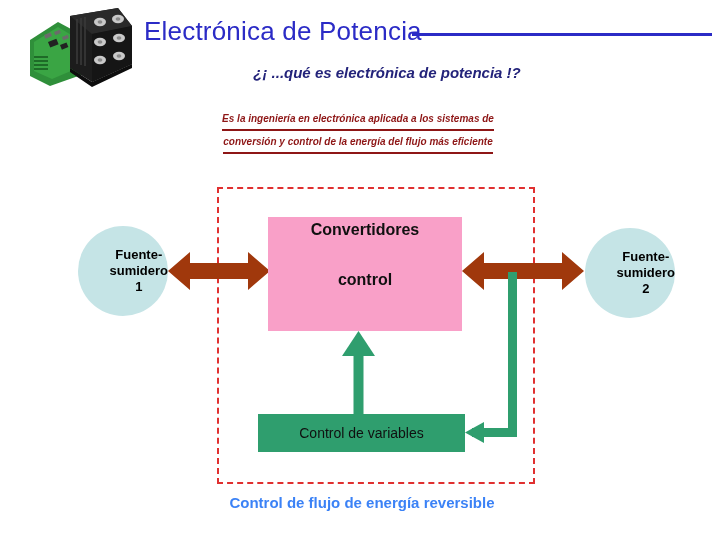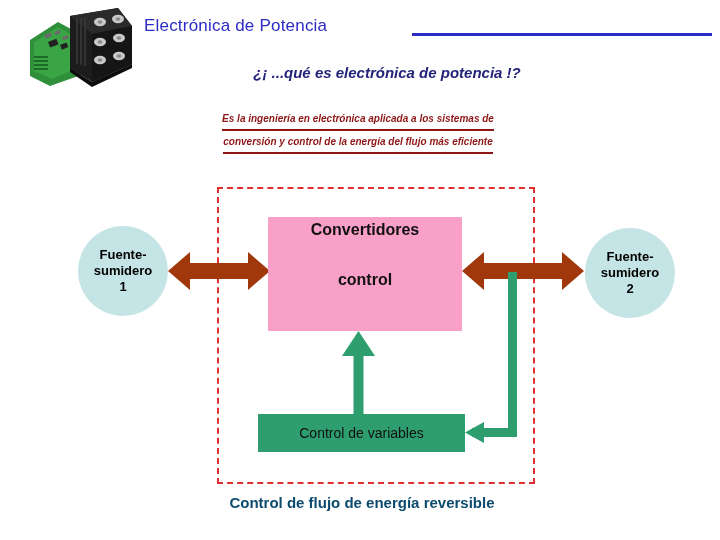--- a/index.html
+++ b/index.html
@@ -21,21 +21,21 @@
     position: absolute;
     left: 14px;
     top: 2px;
     width: 124px;
     height: 88px;
   }
   #title {
     position: absolute;
     left: 144px;
     top: 16px;
-    font-size: 17px;
+    font-size: 26px;
     color: #2b2bc6;
     letter-spacing: 0.2px;
     white-space: nowrap;
   }
   #title-rule {
     position: absolute;
     left: 412px;
     top: 33px;
     width: 300px;
     height: 0;
@@ -86,21 +86,21 @@
 
   
   .node-circle {
     position: absolute;
     width: 90px;
     height: 90px;
     border-radius: 50%;
     background: #c5e4e6;
     display: flex;
     align-items: center;
-    justify-content: center;
+    justify-content: flex-end;
     text-align: center;
     font-size: 13px;
     font-weight: bold;
     color: #000000;
     line-height: 16px;
   }
   #circle-left  { left: 78px;  top: 226px; }
   #circle-right { left: 585px; top: 228px; }
 
   
@@ -150,21 +150,21 @@
   #caption {
     position: absolute;
     left: 0;
     top: 494px;
     width: 720px;
     text-align: center;
     padding-left: 4px;
     box-sizing: border-box;
     font-size: 15px;
     font-weight: bold;
-    color: #0c4a6e;
+    color: #3b82f6;
     white-space: nowrap;
   }
 </style>
 </head>
 <body>
 
 <div id="slide">
 
   <svg id="module-photo" viewBox="0 0 124 88">
     <g>

